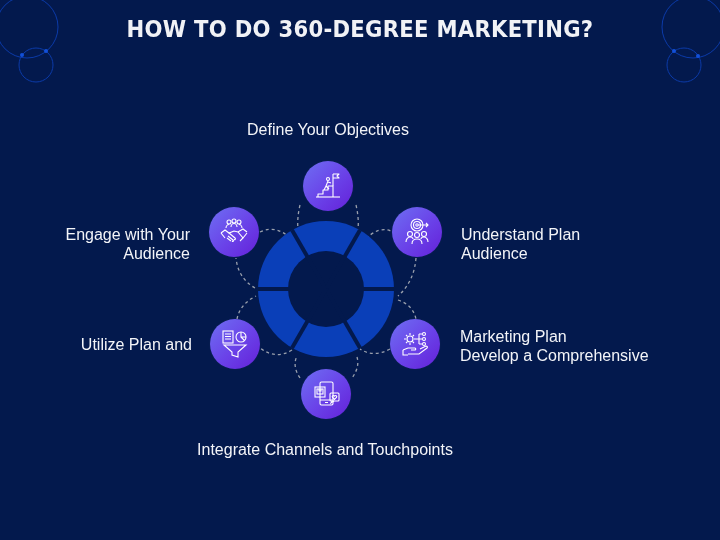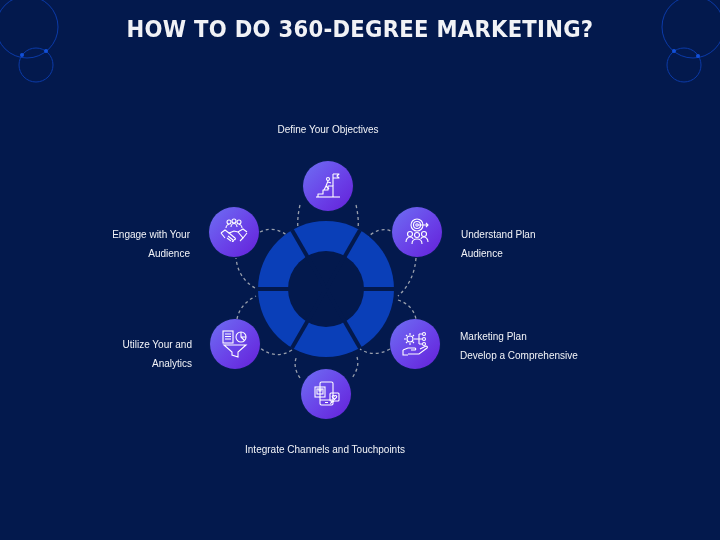--- a/index.html
+++ b/index.html
@@ -17,21 +17,21 @@
       position: absolute; left: 0; top: 16px; width: 720px;
       text-align: center;
       font-family: "DejaVu Sans", sans-serif;
       font-weight: bold; font-size: 23px; letter-spacing: 0.3px;
       color: #f1f2f6;
       transform: scaleX(0.92);
     }
     .diagram { position: absolute; left: 0; top: 0; width: 720px; height: 540px; }
     .label {
       position: absolute;
-      font-size: 10px; line-height: 19px; color: #f3f4f8;
+      font-size: 16px; line-height: 19px; color: #f3f4f8;
       white-space: nowrap;
     }
     .label.right-align { text-align: right; }
     .label.center { text-align: center; }
     .node {
       position: absolute; width: 50px; height: 50px; border-radius: 50%;
       background: linear-gradient(135deg, #6e6ff2 0%, #6a41e8 55%, #6420d8 100%);
       display: flex; align-items: center; justify-content: center;
       box-shadow: 0 0 0 1px rgba(255,255,255,0.02);
     }
@@ -153,22 +153,21 @@
 <div class="node" style="left:210px; top:319px;">
   <svg viewBox="0 0 32 32" fill="none" stroke="#fff" stroke-width="1.1">
     <rect x="4" y="3" width="10" height="12"></rect>
     <path d="M6 6h6M6 8.5h6M6 11h6"></path>
     <circle cx="22" cy="9" r="5"></circle>
     <path d="M22 4v5h5M22 9l3.5 3.5"></path>
     <path d="M5 17h22l-8 7v5l-6-2v-3z"></path>
   </svg>
 </div>
 <div class="label right-align" style="left:40px; top:335px; width:152px;">
-  <div>Utilize Your and</div>
-  <div>Analytics</div>
+  <div>Utilize Plan and</div>
 </div>
 
 <div class="node" style="left:209px; top:207px;">
   <svg viewBox="0 0 32 32" fill="none" stroke="#fff" stroke-width="1.1">
     <circle cx="11" cy="6" r="2"></circle>
       <circle cx="16" cy="5" r="2"></circle>
       <circle cx="21" cy="6" r="2"></circle>
     <path d="M8 12c0-2 1.5-3.5 3-3.5M24 12c0-2-1.5-3.5-3-3.5M13 11c0-2 1.5-3.5 3-3.5s3 1.5 3 3.5"></path>
     <path d="M3 17l4-3 4 3 5-2 4 1 5-3 4 3"></path>
     <path d="M7 22l-4-5M25 22l4-5"></path>

